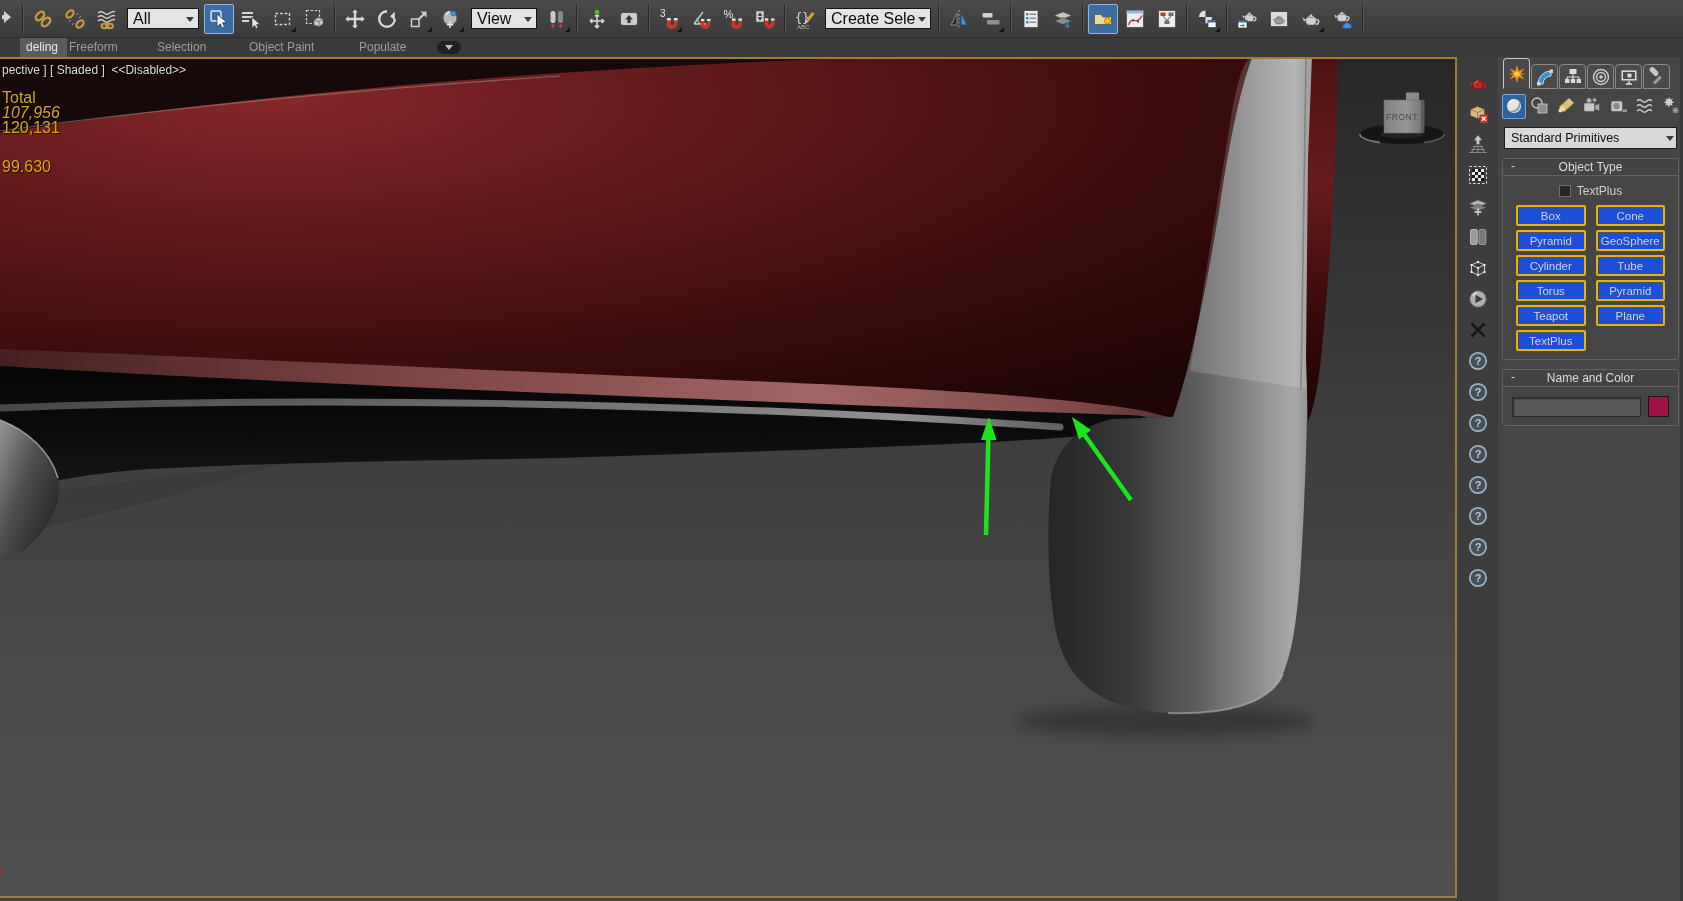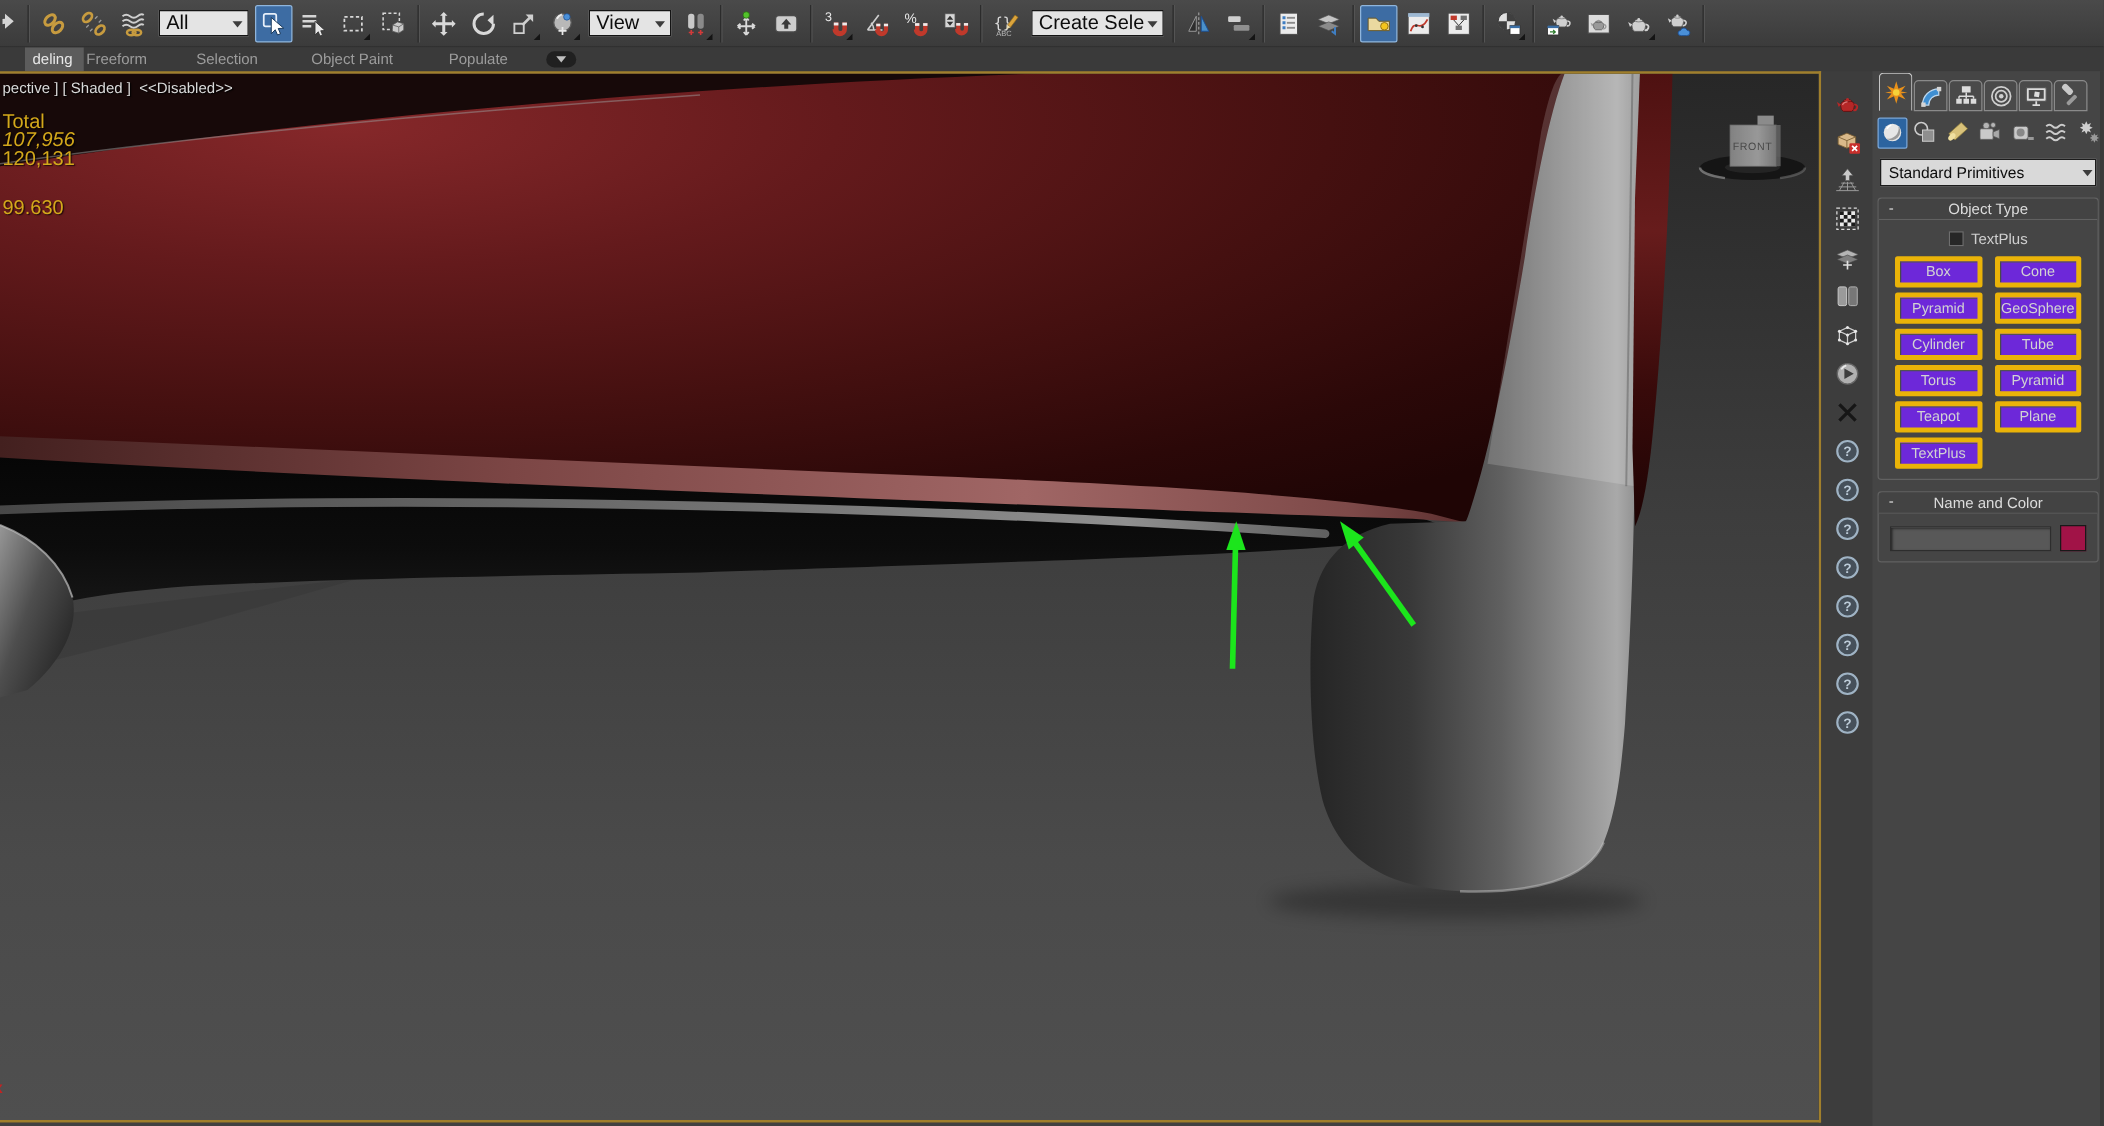--- a/index.html
+++ b/index.html
@@ -41,21 +41,21 @@
   .stab.active{background:#2c64a0;border-color:#7aa7d9}
   .catcombo{margin:7px 6px 0 6px;height:20px;background:#d9d9d9;border:1px solid #1c1c1c;color:#0c0c0c;display:flex;align-items:center;padding:0 2px 0 6px;font-size:12.5px}
   .catcombo span{flex:1;white-space:nowrap;overflow:hidden}
   .catcombo i{width:0;height:0;border:4px solid transparent;border-top:5px solid #3c3c3c;margin-top:5px}
   .rollout{margin:9px 4px 0 4px;border:1px solid #616161;border-radius:3px;padding-bottom:8px;background:#454545}
   .rhead{height:16px;display:flex;align-items:center;justify-content:center;border-bottom:1px solid #616161;background:#434343;font-size:12px;color:#dcdcdc;position:relative;border-radius:3px 3px 0 0}
   .rcol{position:absolute;left:8px;top:0;line-height:15px}
   .agrow{display:flex;align-items:center;justify-content:center;gap:6px;margin:8px 0 7px 0;font-size:12px;color:#cfcfcf}
   .cb{width:12px;height:12px;background:#272727;border:1px solid #6e6e6e;box-sizing:border-box}
   .ogrid{display:grid;grid-template-columns:1fr 1fr;gap:4px 10px;margin:0 13px}
-  .obtn{height:17px;background:#6d28d9;border:4px solid #eab308;box-shadow:inset 0 1px 0 #525252,inset 1px 0 0 #4a4a4a;border-radius:2px;color:#d2d2d2;font-size:11.5px;display:flex;align-items:center;justify-content:center;white-space:nowrap}
+  .obtn{height:17px;background:#1d4ed8;border:2px solid #eab308;box-shadow:inset 0 1px 0 #525252,inset 1px 0 0 #4a4a4a;border-radius:2px;color:#d2d2d2;font-size:11.5px;display:flex;align-items:center;justify-content:center;white-space:nowrap}
   .obtn.single{grid-column:1}
   .nrow{display:flex;align-items:center;margin:9px 9px 0 9px;gap:7px}
   .nrow input{flex:1;height:18px;background:#585858;border:1px solid #2d2d2d;box-shadow:inset 1px 1px 2px rgba(0,0,0,.55);color:#e8e8e8;font-size:12px;padding:0 3px;min-width:0}
   .swatch{width:19px;height:19px;border:1px solid #191919;flex:0 0 auto}
 </style>
 </head>
 <body>
 
 <div class="toolbar" id="main-toolbar">
     <div class="tbtn clip">

